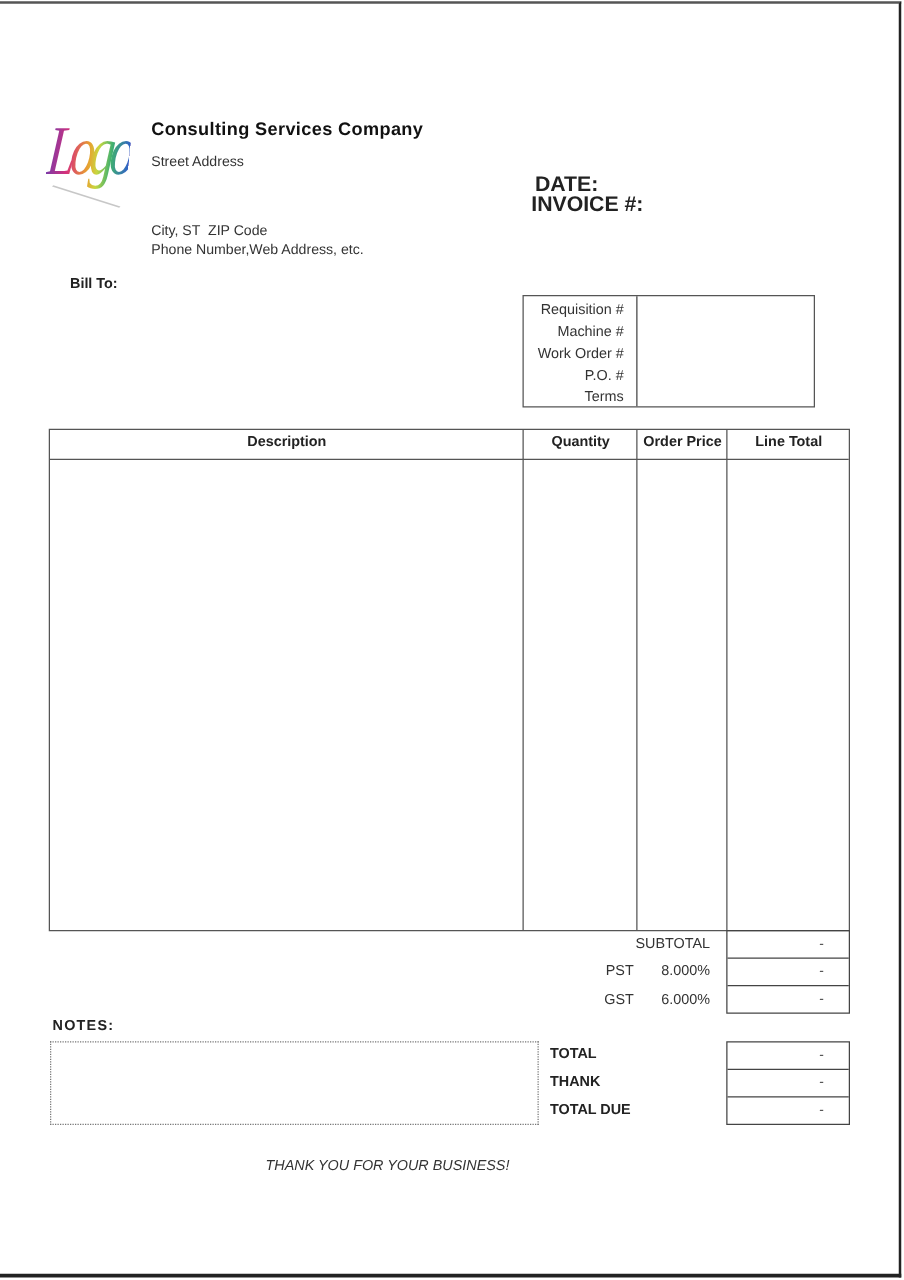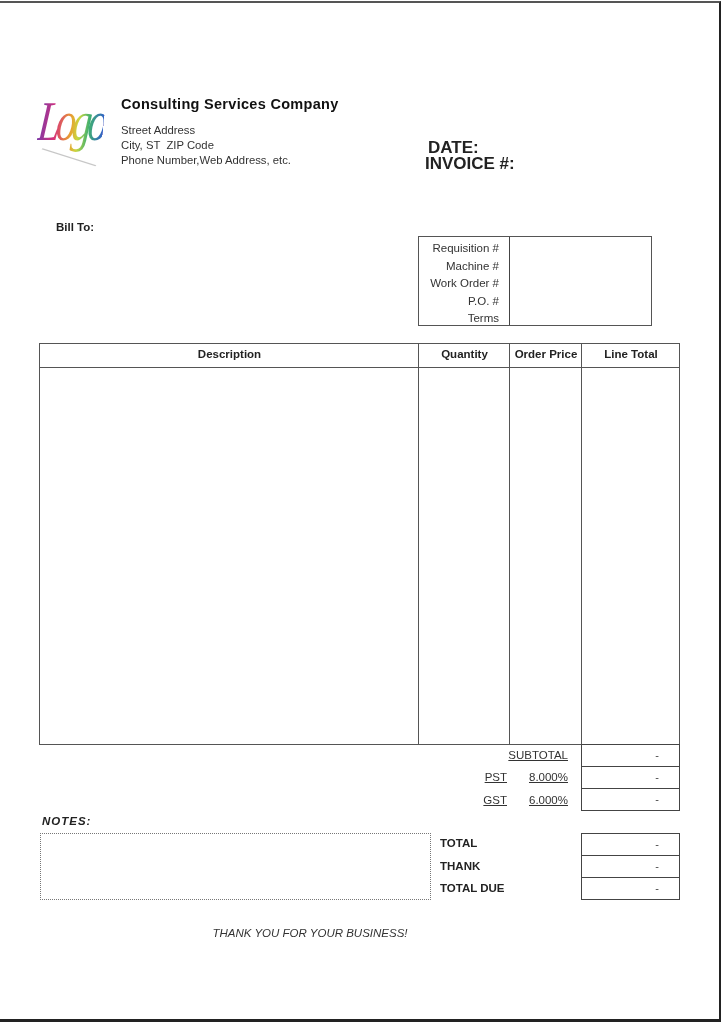--- a/index.html
+++ b/index.html
@@ -42,46 +42,46 @@
     .req-row { font-size: 11.5px; line-height: 17.6px; color: #333; text-align: right; padding-right: 10px; }
 
     
     .items-table { left: 39px; top: 343px; width: 641px; height: 402px; border: 1px solid #555; }
     .items-header { position: absolute; left: 0; top: 0; width: 100%; height: 24px; border-bottom: 1px solid #555; }
     .col { position: absolute; top: 0; height: 100%; }
     .col-sep { border-right: 1px solid #555; }
     .th { position: absolute; top: 4px; font-size: 11.5px; font-weight: bold; color: #222; text-align: center; }
 
     
-    .sum-label { font-size: 11.5px; color: #333; text-align: right; text-decoration: underline; }
+    .sum-label { font-size: 11.5px; color: #333; text-align: right; }
     .sum-box { left: 581px; width: 99px; border: 1px solid #444; }
     .sum-cell { height: 22px; border-bottom: 1px solid #444; text-align: right; padding-right: 20px; font-size: 11px; line-height: 21px; color: #444; }
     .sum-cell:last-child { border-bottom: none; }
     .bold-label { font-size: 11.5px; font-weight: bold; color: #222; text-align: left; }
 
-    .notes-label { left: 42px; top: 815px; font-size: 11.5px; font-weight: bold; letter-spacing: 1px; color: #222; font-style: italic; }
+    .notes-label { left: 42px; top: 815px; font-size: 11.5px; font-weight: bold; letter-spacing: 1px; color: #222; }
     .notes-box { left: 40px; top: 833px; width: 391px; height: 67px; border: 1px dotted #777; }
 
     .thanks { left: 0; width: 626px; top: 927px; text-align: center; font-size: 11.5px; font-style: italic; color: #333; padding-left: 0; }
     .thanks span { position: relative; left: -3px; }
   </style>
 </head>
 <body>
 
 <div class="page-frame"></div>
 
 <div class="abs logo">
   <div class="logo-shadow"></div>
   <div class="logo-text">Logo</div>
 </div>
 
 <div class="abs company-name">Consulting Services Company</div>
 <div class="abs address">
   <div>Street Address</div>
-  <div style="white-space:pre;">City, ST  ZIP Code</div>
+  <div style="white-space:pre;margin-top:40px;">City, ST  ZIP Code</div>
   <div>Phone Number,Web Address, etc.</div>
 </div>
 
 <div class="abs date-label">DATE:</div>
 <div class="abs invoice-label">INVOICE #:</div>
 
 <div class="abs billto-label">Bill To:</div>
 
 <div class="abs req-box">
   <div class="req-labels">

